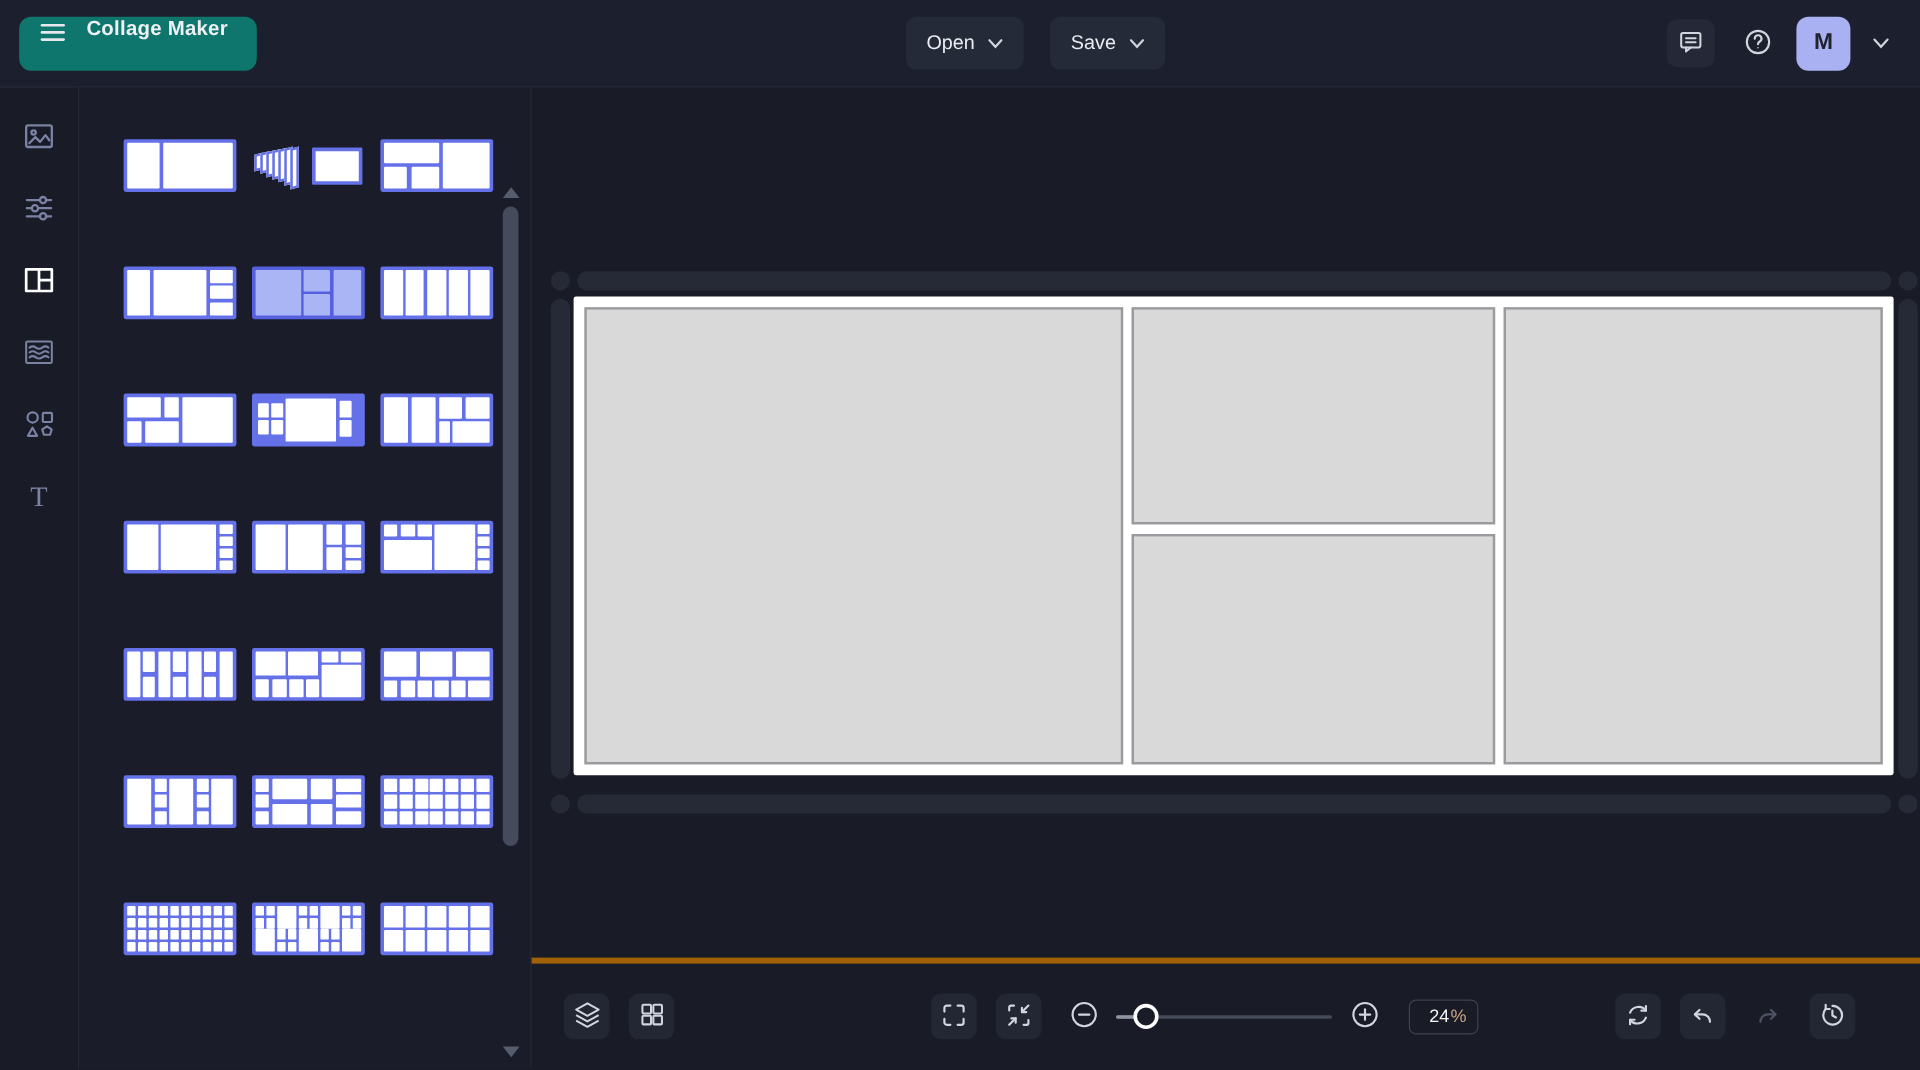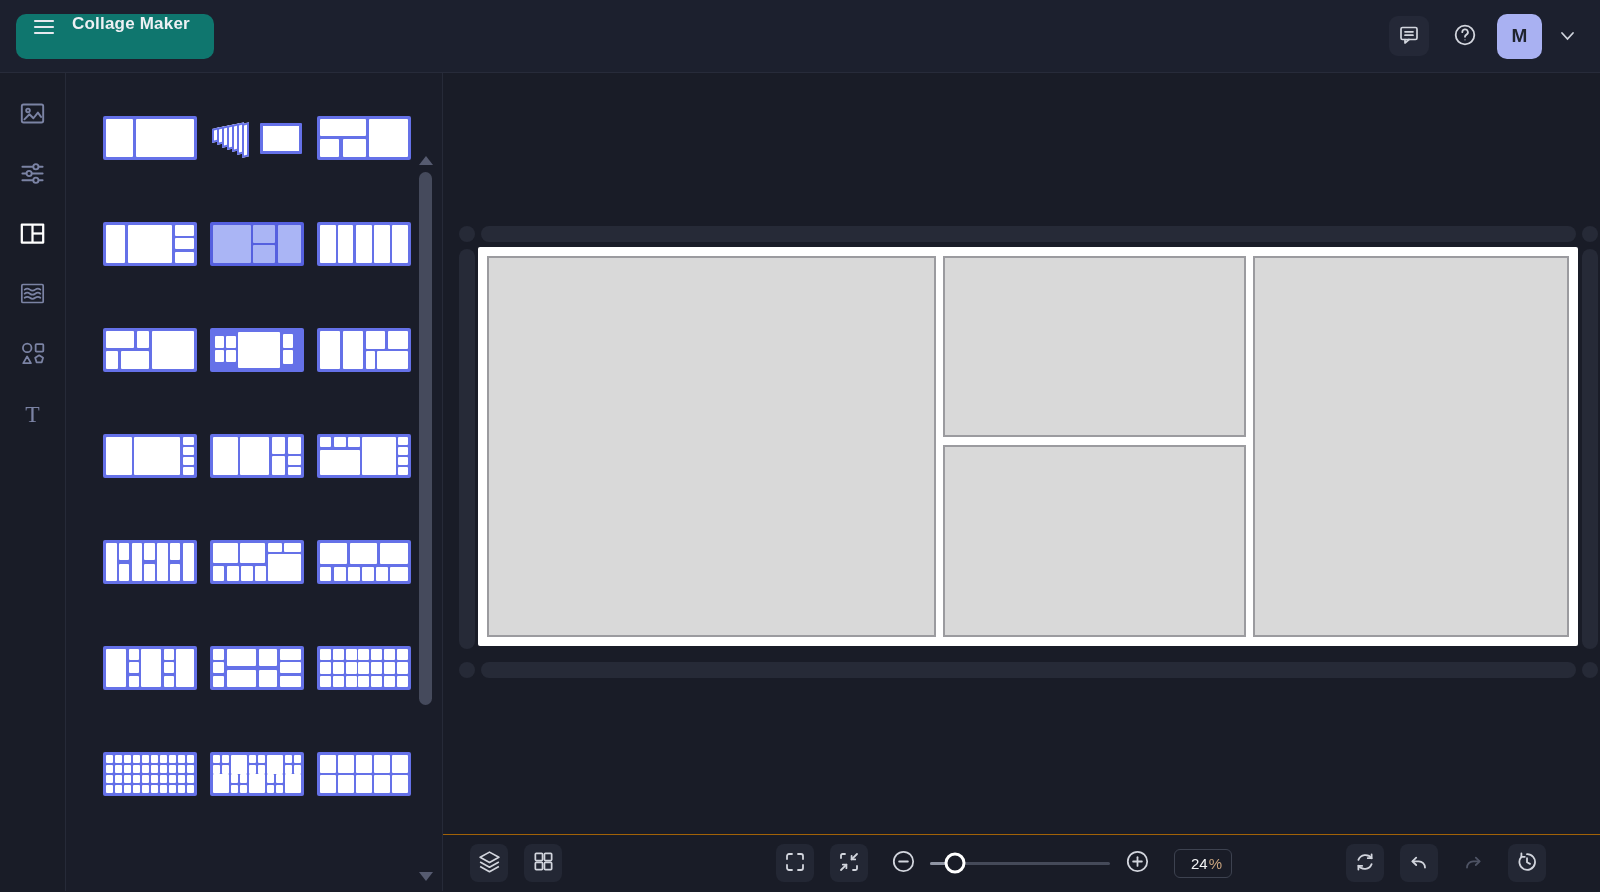--- a/index.html
+++ b/index.html
@@ -58,21 +58,21 @@
   .d-tl{left:16px;top:153px;} .d-tr{left:1139px;top:153px;} .d-bl{left:16px;top:589px;} .d-br{left:1139px;top:589px;}
   .frame { position:absolute; left:35px; top:174px; width:1100px; height:399px; background:#ffffff; border-radius:2px; padding:9px; display:flex; gap:7px; }
   .gcell { background:#d9d9d9; border:2px solid #9b9b9f; }
   .col-a { width:41.5%; }
   .col-mid { width:28%; display:flex; flex-direction:column; gap:8px; }
   .col-mid .top { height:47.5%; }
   .col-mid .bottom { flex:1; }
   .col-c { flex:1; }
 
   
-  .toolbar { position:absolute; left:0; right:0; bottom:0; height:57px; border-top:1px solid #a16207; }
+  .toolbar { position:absolute; left:0; right:0; bottom:0; height:93px; border-top:5px solid #a16207; }
   .tb-left { position:absolute; left:27px; top:50%; transform:translateY(-50%); display:flex; gap:16px; }
   .tb-mid { position:absolute; left:333px; top:50%; transform:translateY(-50%); display:flex; align-items:center; }
   .tb-right { position:absolute; right:54px; top:50%; transform:translateY(-50%); display:flex; gap:16px; }
   .tool-btn { width:38px; height:38px; border-radius:8px; background:#232734; border:none; display:flex; align-items:center; justify-content:center; cursor:pointer; }
   .tool-btn.disabled { background:transparent; cursor:default; }
   .tool-btn.disabled svg { stroke:#4e5364; }
   .toolbar svg { stroke:#d2d5dd; }
   .plainicon { background:transparent; border:none; width:26px; height:26px; display:flex; align-items:center; justify-content:center; cursor:pointer; padding:0; }
   .slider-wrap { display:flex; align-items:center; }
   .track { width:180px; height:3px; background:#454a59; border-radius:2px; position:relative; margin:0 14px; cursor:pointer; }
@@ -92,20 +92,38 @@
       <span>
         <svg width="26" height="26" viewBox="0 0 26 26" fill="none" stroke="#e6e8ee" stroke-width="2.2" stroke-linecap="round">
           <line x1="4" y1="7" x2="22" y2="7"></line>
             <line x1="4" y1="13" x2="22" y2="13"></line>
             <line x1="4" y1="19" x2="22" y2="19"></line>
         </svg>
       </span>
       <span class="brand-title">Collage Maker</span>
     </div>
 
+    <div class="topbar-center">
+      <button class="bar-btn">
+        <span>Open</span>
+        <span>
+          <svg width="13" height="9" viewBox="0 0 13 9" fill="none" stroke="#cfd3dc" stroke-width="1.8" stroke-linecap="round">
+              <polyline points="1.5,1.5 6.5,7 11.5,1.5"></polyline>
+            </svg>
+        </span>
+      </button>
+      <button class="bar-btn">
+        <span>Save</span>
+        <span>
+          <svg width="13" height="9" viewBox="0 0 13 9" fill="none" stroke="#cfd3dc" stroke-width="1.8" stroke-linecap="round">
+              <polyline points="1.5,1.5 6.5,7 11.5,1.5"></polyline>
+            </svg>
+        </span>
+      </button>
+    </div>
 
     <div class="topbar-right">
       <button class="icon-btn mr16">
         <span>
           <svg width="24" height="24" viewBox="0 0 24 24" fill="none" stroke="#d2d5dd" stroke-width="1.7" stroke-linecap="round" stroke-linejoin="round">
             <rect x="4" y="4.5" width="16" height="12" rx="1.5"></rect>
             <line x1="8" y1="8.8" x2="16" y2="8.8"></line>
               <line x1="8" y1="12.2" x2="16" y2="12.2"></line>
             <path d="M8 16.5 V20 L12 16.5"></path>
           </svg>

